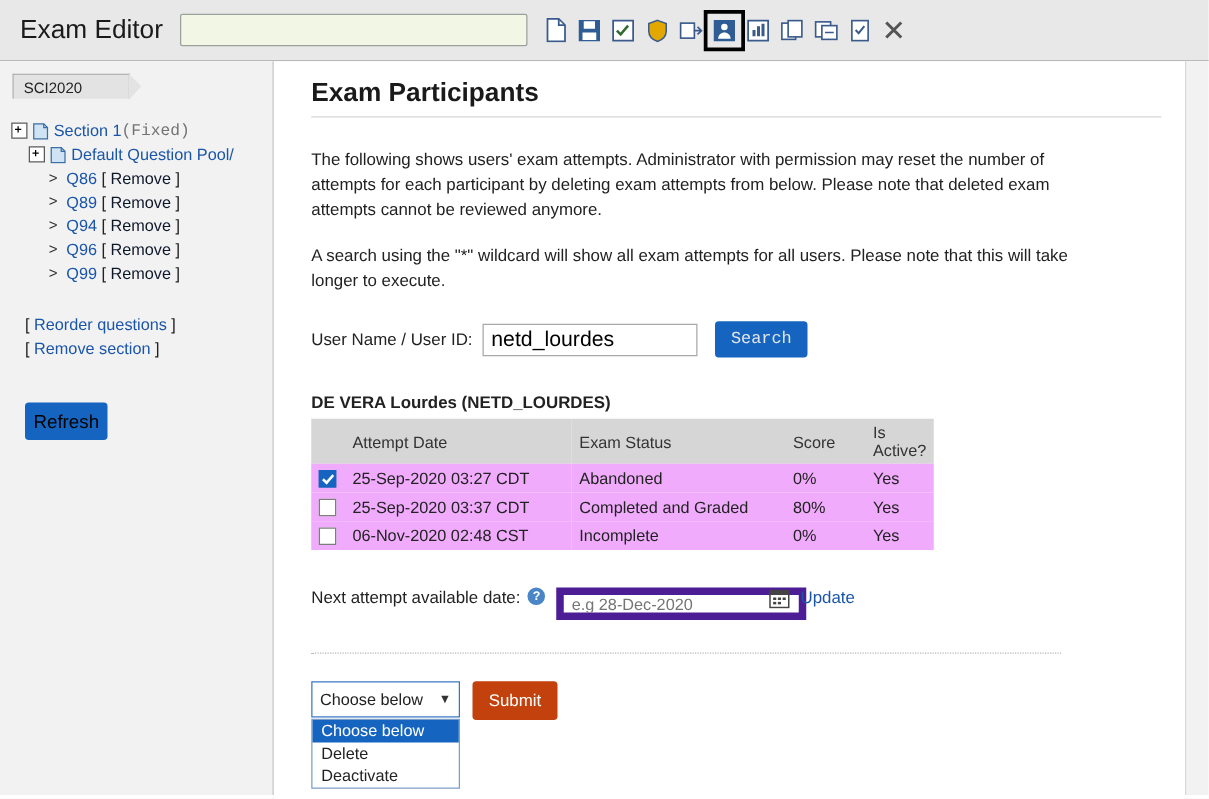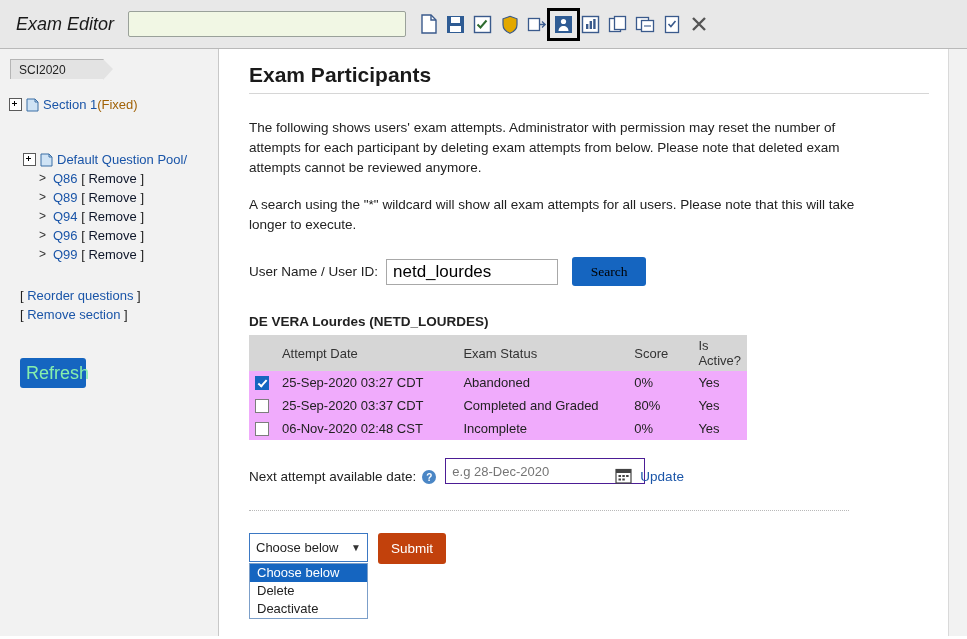--- a/index.html
+++ b/index.html
@@ -27,26 +27,25 @@
   .topbar {
     height: 49px;
     background: #e8e8e8;
     border-bottom: 1px solid #b9b9b9;
     display: flex;
     align-items: center;
     padding: 0 8px;
     box-sizing: border-box;
   }
   .app-title {
-    font-size: 18px;
+    font-size: 21px;
     color: #1a1a1a;
     margin-left: 8px;
     margin-right: 14px;
     white-space: nowrap;
-    font-style: italic;
   }
   .title-input {
     width: 278px;
     height: 26px;
     background: #f1f7e4;
     border: 1px solid #9aa19a;
     border-radius: 2px;
     font-family: "Liberation Sans", sans-serif;
     font-size: 13px;
     padding: 0 6px;
@@ -121,21 +120,21 @@
     font-size: 13px;
     line-height: 19px;
   }
   .tree-row {
     display: flex;
     align-items: center;
     white-space: nowrap;
     height: 19px;
   }
   .tree-row.lvl1 { padding-left: 0px; }
-  .tree-row.lvl2 { padding-left: 14px; margin-top: 36px; }
+  .tree-row.lvl2 { padding-left: 14px; }
   .tree-row.lvl3 { padding-left: 30px; }
   .expander {
     width: 11px;
     height: 11px;
     border: 1px solid #5a5a5a;
     background: #ffffff;
     margin-right: 4px;
     position: relative;
     flex: none;
   }
@@ -166,38 +165,38 @@
     flex: none;
   }
   .lnk {
     color: #0f172a;
     text-decoration: none;
   }
   .lnk-blue {
     color: #1a55a8;
     text-decoration: none;
   }
-  .tree-plain { color: #a16207; }
+  .tree-plain { color: #737373; font-family: Liberation Mono, monospace; }
   .sb-actions {
     margin-top: 22px;
     padding-left: 20px;
     font-size: 13px;
     line-height: 19px;
   }
   .sb-actions div { white-space: nowrap; }
   .brkt { color: #222; }
   .refresh-btn {
     margin: 34px 0 0 20px;
     width: 66px;
     height: 30px;
     background: #1565c0;
-    color: #86efac;
+    color: #000000;
     border: none;
     border-radius: 3px;
-    font-size: 18px;
+    font-size: 15px;
     font-family: "Liberation Sans", sans-serif;
     cursor: pointer;
   }
 
   
   .content {
     flex: 1;
     padding: 14px 0 0 30px;
     box-sizing: border-box;
     position: relative;
@@ -237,25 +236,25 @@
     font-family: "Liberation Sans", sans-serif;
     font-size: 17px;
     padding: 0 6px;
     box-sizing: border-box;
   }
   .search-btn {
     margin-left: 14px;
     width: 74px;
     height: 29px;
     background: #1565c0;
-    color: #000000;
+    color: #e5e5e5;
     border: none;
     border-radius: 3px;
     font-size: 13.5px;
-    font-family: Liberation Serif, serif;
+    font-family: Liberation Mono, monospace;
     cursor: pointer;
   }
   .user-heading {
     font-size: 13.5px;
     font-weight: bold;
     margin: 28px 0 6px 0;
   }
   table.attempts {
     border-collapse: collapse;
     width: 498px;
@@ -301,40 +300,40 @@
     content: "";
     position: absolute;
     left: 4px; top: 1px;
     width: 3px; height: 7px;
     border: solid #fff;
     border-width: 0 2px 2px 0;
     transform: rotate(42deg);
   }
   .next-row {
     display: flex;
-    align-items: flex-end;
-    margin-top: 18px;
+    align-items: flex-start;
+    margin-top: 30px;
     font-size: 13.5px;
   }
   .help-icon {
     width: 14px; height: 14px;
     border-radius: 50%;
     background: #4a86c5;
     color: #fff;
     font-size: 10px;
     display: inline-flex;
     align-items: center;
     justify-content: center;
     margin: 0 9px 0 6px;
     font-weight: bold;
   }
   .date-input {
     width: 200px;
     height: 26px;
-    border: 1px solid #4c1d95;
+    border: 6px solid #4c1d95;
     background: #fff;
     font-size: 13px;
     font-family: "Liberation Sans", sans-serif;
     color: #888;
     padding: 0 6px;
     box-sizing: border-box;
   }
   .cal-icon {
     margin-left: -30px;
     margin-right: 8px;

